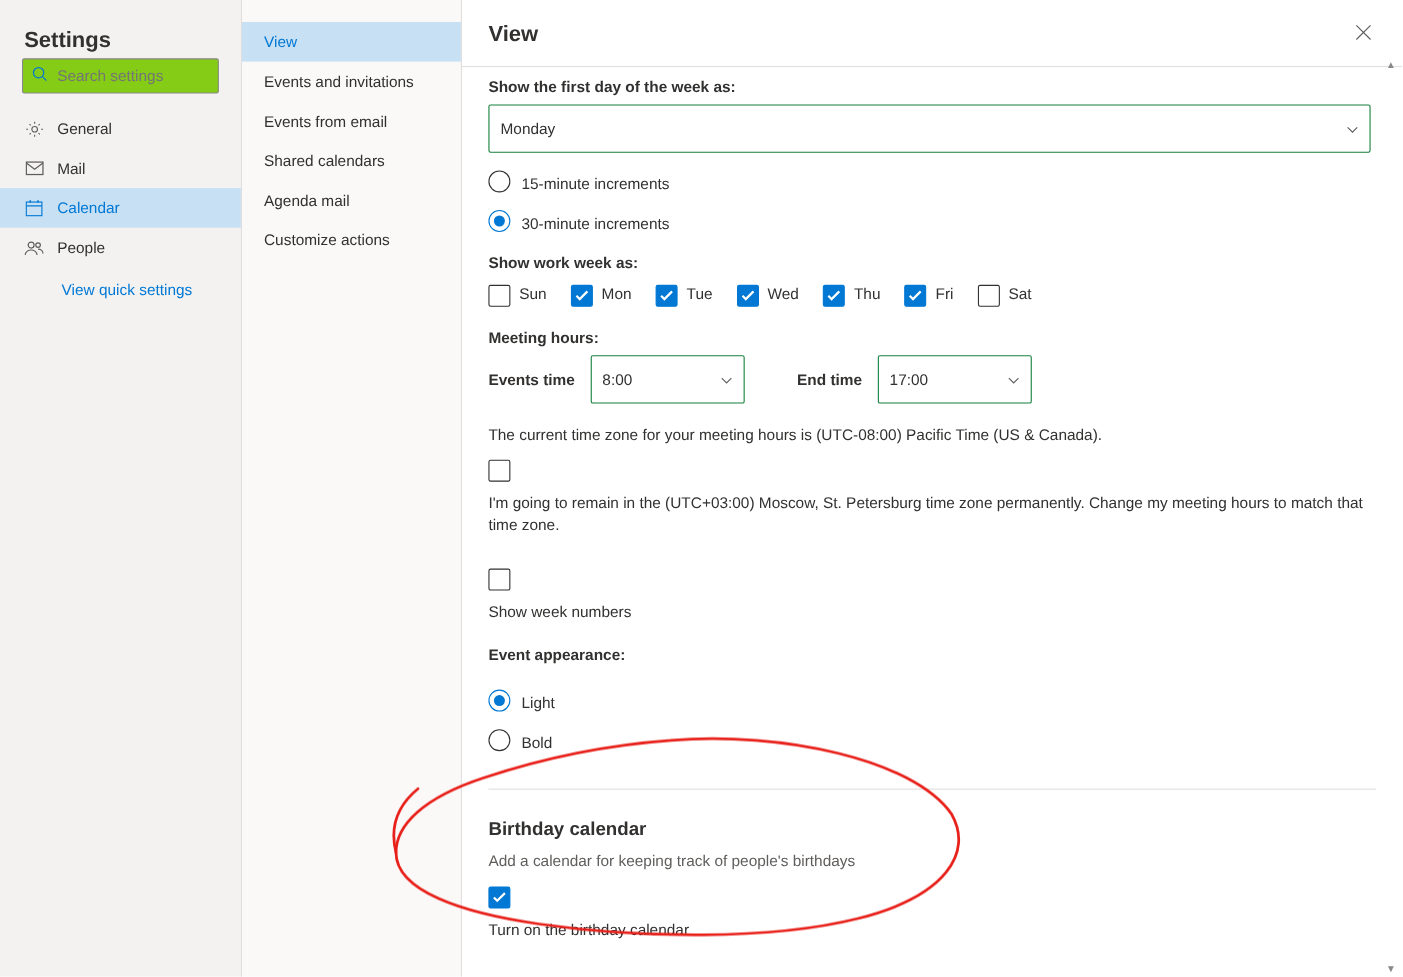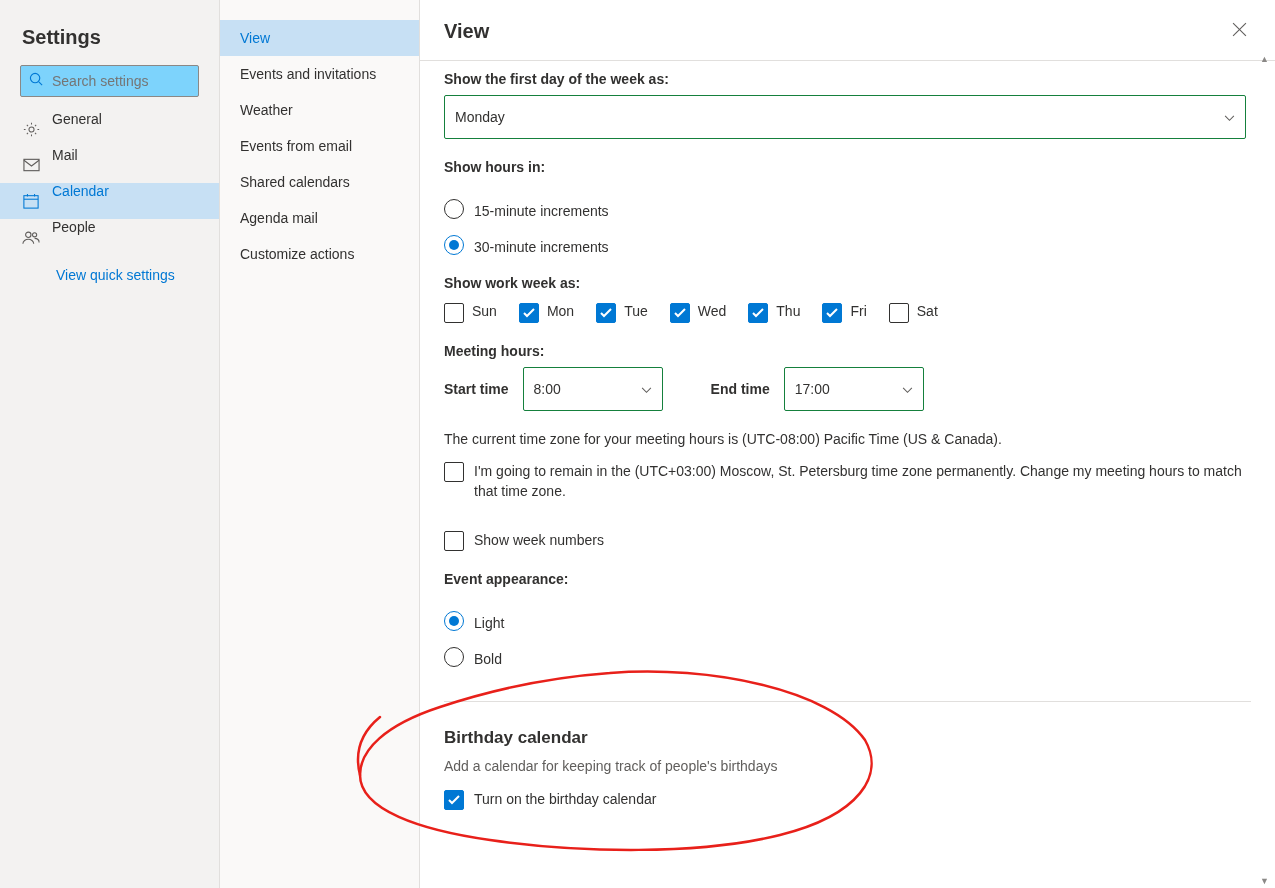--- a/index.html
+++ b/index.html
@@ -1,26 +1,26 @@
 <!DOCTYPE html>
 <html><head>
   <meta charset="utf-8">
   <style>
     * { margin: 0; padding: 0; box-sizing: border-box; font-family: "Segoe UI", Tahoma, sans-serif; }
     body { width: 1275px; height: 888px; background: #fff; color: #323130; font-size: 14px; overflow: hidden; position: relative; }
     .app { display: flex; height: 100%; }
 
     
     .panel1 { width: 220px; background: #f3f2f1; border-right: 1px solid #e1dfdd; padding-top: 18px; position: relative; }
-    .panel1-title { font-size: 20px; font-weight: 600; padding: 8px 22px 16px; }
+    .panel1-title { font-size: 20px; font-weight: 600; padding: 8px 22px 4px; }
     .search-wrap { padding: 0 20px 14px; }
-    .search-box { display: flex; align-items: center; border: 1px solid #8a8886; border-radius: 2px; background: #7dd3fc; height: 32px; padding: 0 8px; cursor: text; }
+    .search-box { display: flex; align-items: center; border: 1px solid #8a8886; border-radius: 2px; background: #84cc16; height: 32px; padding: 0 8px; cursor: text; }
     .search-box svg { flex-shrink: 0; }
     .search-box input { border: none; outline: none; background: transparent; font-size: 14px; padding-left: 8px; width: 100%; color: #605e5c; }
-    .nav-item { display: flex; height: 36px; padding: 0 22px; cursor: pointer; color: #323130; gap: 12px; }
+    .nav-item { display: flex; align-items: center; height: 36px; padding: 0 22px; cursor: pointer; color: #323130; gap: 12px; }
     .nav-item.active { background: #c7e0f4; color: #0078d4; }
     .nav-item.active .nav-icon svg path, .nav-item.active .nav-icon svg rect, .nav-item.active .nav-icon svg line { stroke: #0078d4; }
     .nav-icon { width: 18px; display: flex; align-items: center; justify-content: center; }
     .quick-link { color: #0078d4; padding: 12px 0 0 56px; cursor: pointer; font-size: 14px; }
 
     
     .panel2 { width: 200px; background: #faf9f8; border-right: 1px solid #e1dfdd; padding-top: 20px; }
     .sub-item { height: 36px; display: flex; align-items: center; padding: 0 20px; cursor: pointer; color: #323130; }
     .sub-item.active { background: #c7e0f4; color: #0078d4; }
 
@@ -34,21 +34,21 @@
     .field-label.tight { margin-top: 0; }
     .select-box { display: flex; align-items: center; justify-content: space-between; border: 1px solid #15803d; border-radius: 2px; height: 44px; padding: 0 10px; cursor: pointer; background: #fff; }
     .select-box.wide { width: 100%; max-width: 802px; }
     .select-box.small { width: 140px; display: inline-flex; }
     .chev { color: #605e5c; }
     .radio-row { display: flex; align-items: flex-end; gap: 10px; height: 36px; cursor: pointer; }
     .radio-outer { width: 20px; height: 20px; border: 1px solid #323130; border-radius: 50%; display: flex; align-items: center; justify-content: center; }
     .radio-row.selected .radio-outer { border-color: #0078d4; }
     .radio-inner { width: 10px; height: 10px; background: #0078d4; border-radius: 50%; display: none; }
     .radio-row.selected .radio-inner { display: block; }
-    .check-row { display: flex; align-items: flex-start; gap: 10px; margin: 20px 0; cursor: pointer; }
+    .check-row { display: flex; align-items: flex-start; gap: 10px; margin: 20px 0; cursor: pointer; flex-direction: column; }
     .check-row .txt { padding-top: 0; line-height: 1.4; }
     .checkbox { width: 20px; height: 20px; border: 1px solid #323130; border-radius: 2px; display: flex; align-items: center; justify-content: center; flex-shrink: 0; }
     .checkbox.checked { background: #0078d4; border-color: #0078d4; }
     .checkbox.checked svg { display: block; }
     .checkbox svg { display: none; }
     .days-row { display: flex; gap: 22px; margin-top: 12px; margin-bottom: 10px; }
     .day-item { display: flex; align-items: flex-start; gap: 8px; cursor: pointer; }
     .meeting-row { display: flex; align-items: center; gap: 14px; margin-top: 6px; }
     .time-label { font-weight: 600; }
     .gap { width: 20px; }
@@ -126,21 +126,20 @@
           </svg>
       </span>
       <span>People</span>
     </div>
     <div class="quick-link">View quick settings</div>
   </div>
 
   <div class="panel2">
     <div class="sub-item active">View</div>
     <div class="sub-item">Events and invitations</div>
-    <div class="sub-item">Weather</div>
     <div class="sub-item">Events from email</div>
     <div class="sub-item">Shared calendars</div>
     <div class="sub-item">Agenda mail</div>
     <div class="sub-item">Customize actions</div>
   </div>
 
   <div class="panel3">
     <div class="panel3-header">
       <div class="panel3-title">View</div>
       <div class="close-btn">
@@ -153,21 +152,20 @@
 
     <div class="panel3-body">
       <span class="field-label tight">Show the first day of the week as:</span>
       <div class="select-box wide">
         <span>Monday</span>
         <span class="chev"><svg width="11" height="7" viewBox="0 0 12 8">
               <path d="M1 1l5 5 5-5" stroke="#605e5c" stroke-width="1.2" fill="none"></path>
             </svg></span>
       </div>
 
-      <span class="field-label">Show hours in:</span>
       <div class="radio-row">
         <div class="radio-outer"></div>
         <span>15-minute increments</span>
       </div>
       <div class="radio-row selected">
         <div class="radio-outer">
             <div class="radio-inner"></div>
           </div>
         <span>30-minute increments</span>
       </div>
@@ -219,21 +217,21 @@
             <span>Fri</span>
           </div>
         <div class="day-item">
             <div class="checkbox"></div>
             <span>Sat</span>
           </div>
       </div>
 
       <span class="field-label">Meeting hours:</span>
       <div class="meeting-row">
-        <span class="time-label">Start time</span>
+        <span class="time-label">Events time</span>
         <div class="select-box small">
           <span>8:00</span>
           <span class="chev"><svg width="11" height="7" viewBox="0 0 12 8">
                 <path d="M1 1l5 5 5-5" stroke="#605e5c" stroke-width="1.2" fill="none"></path>
               </svg></span>
         </div>
         <div class="gap"></div>
         <span class="time-label">End time</span>
         <div class="select-box small">
           <span>17:00</span>

